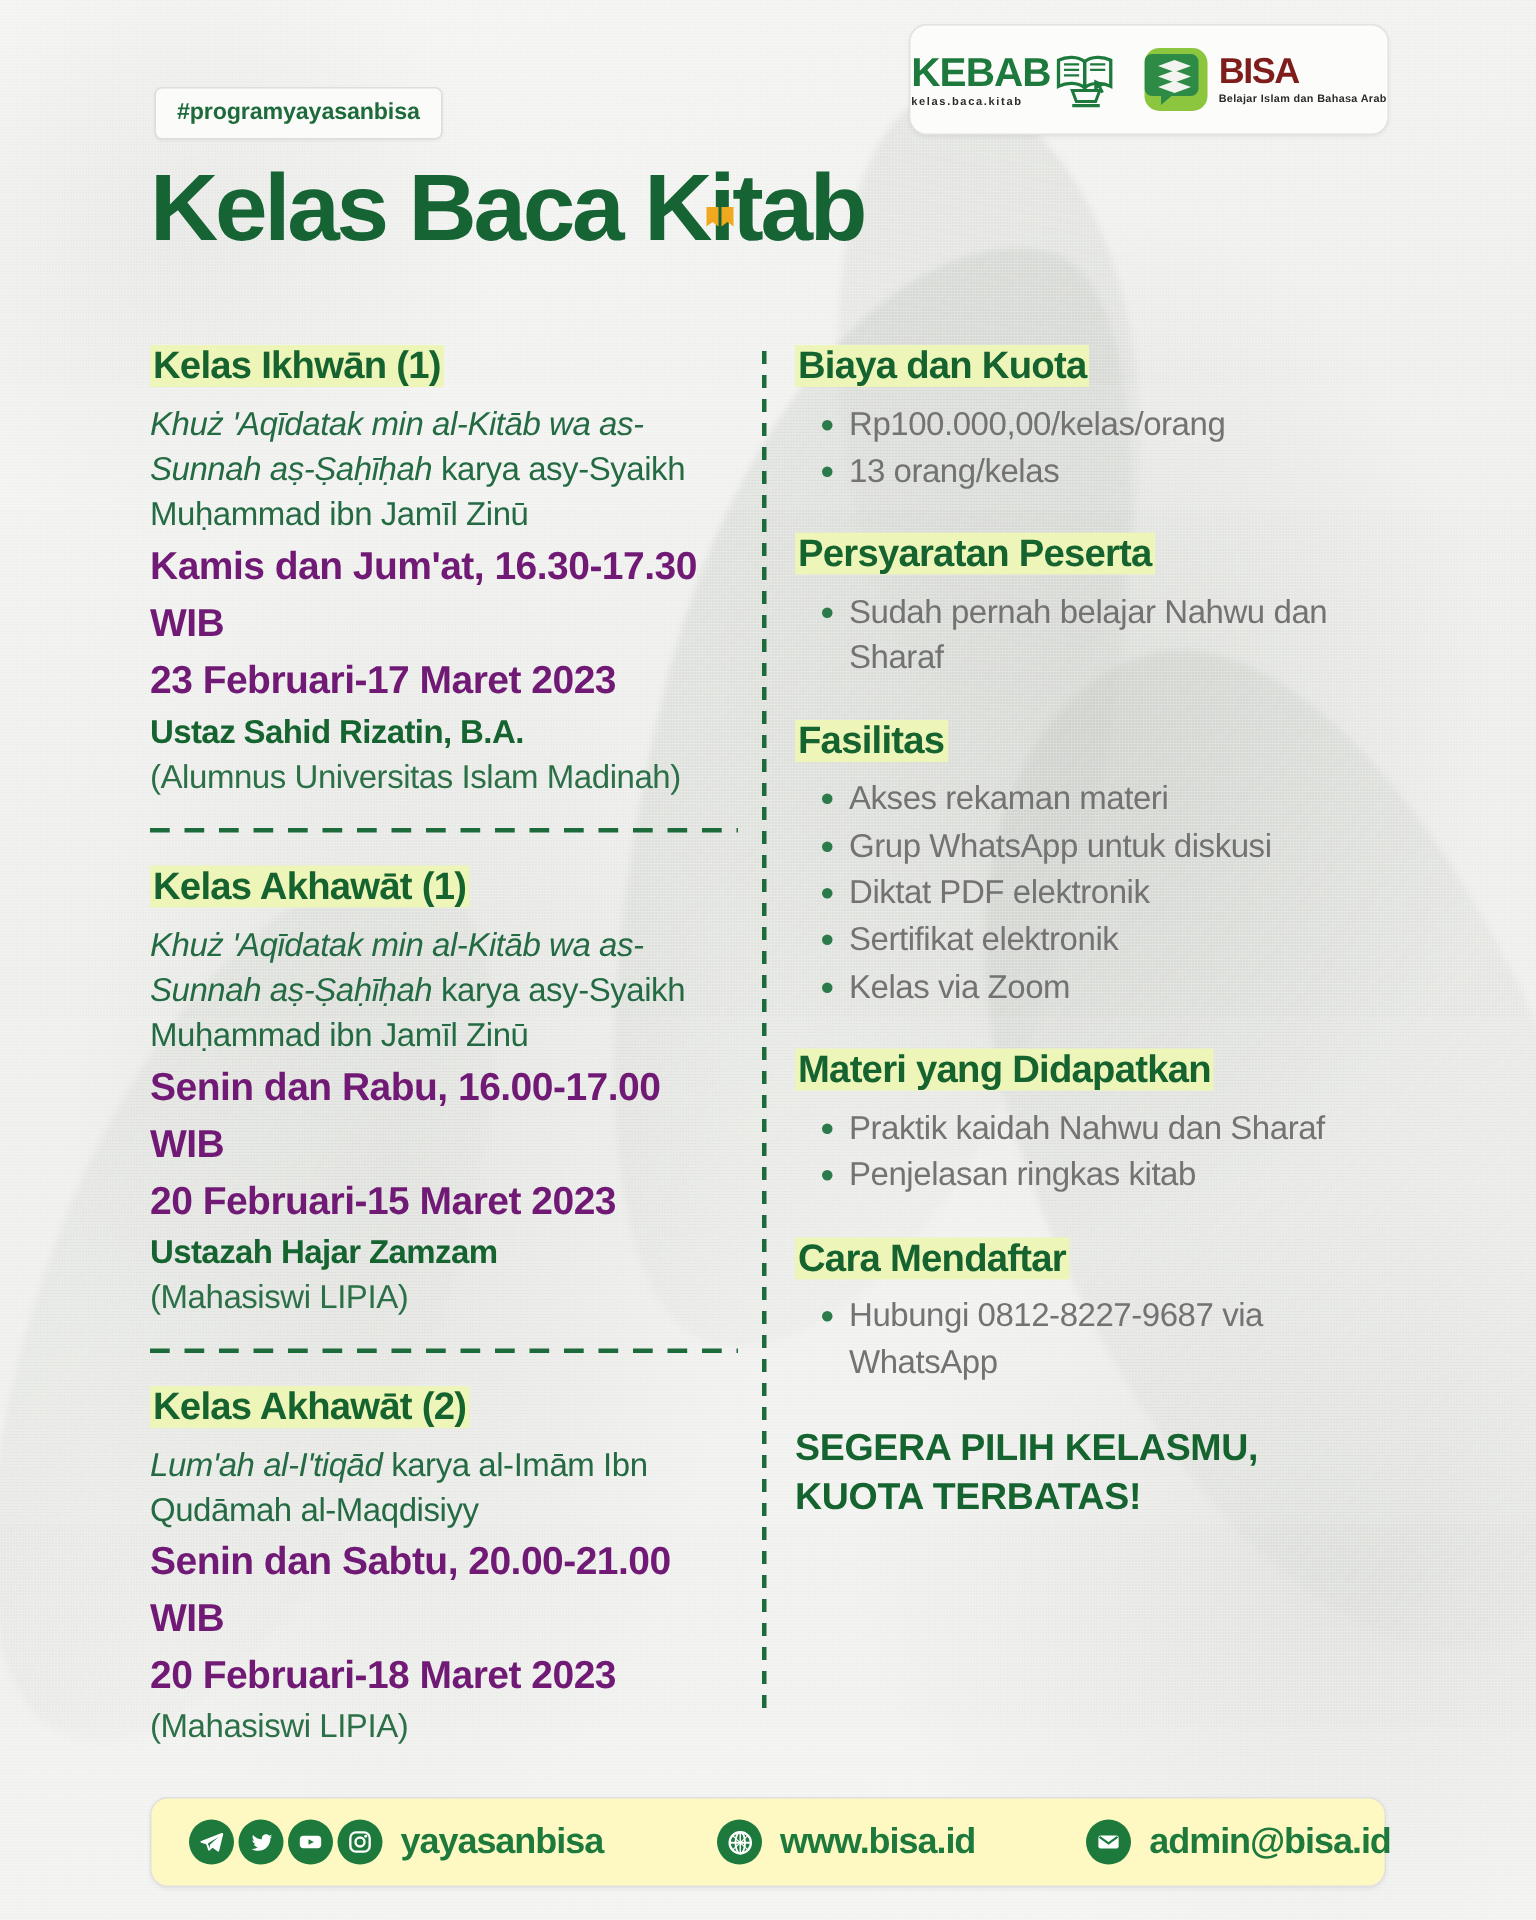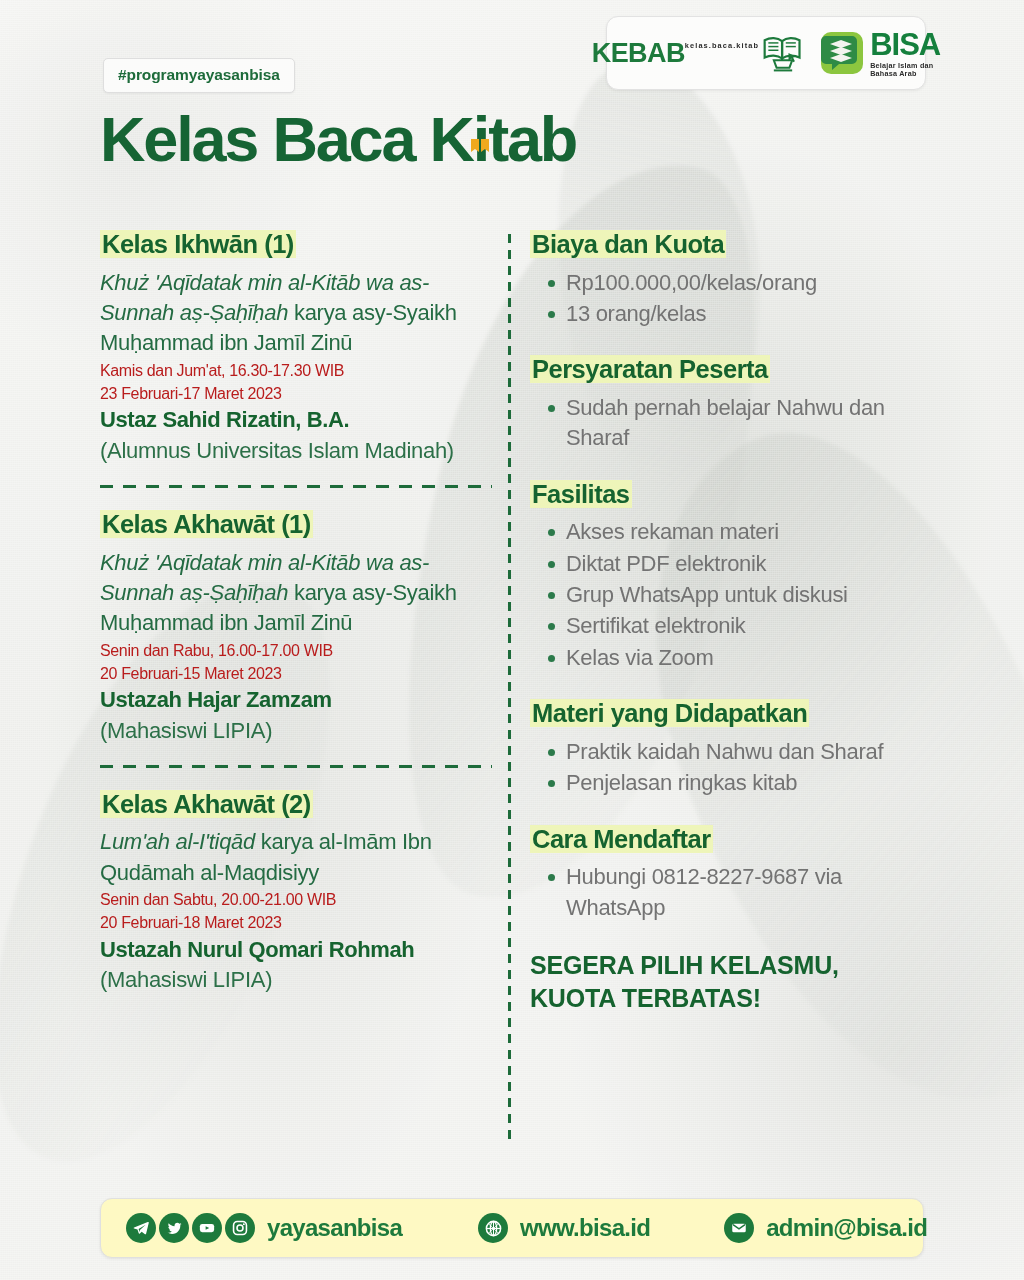--- a/index.html
+++ b/index.html
@@ -104,21 +104,21 @@
     align-items: center;
     justify-content: center;
     gap: 8px;
     box-shadow: 0 1px 3px rgba(0,0,0,0.06);
   }
   .logo-kebab {
     display: flex;
     align-items: center;
     gap: 2px;
   }
-  .kebab-words { display: flex; align-items: flex-start; line-height: 1; }
+  .kebab-words { display: flex; flex-direction: column; align-items: flex-start; line-height: 1; }
   .kebab-main {
     font-size: 27px;
     font-weight: 800;
     color: #1d7a3c;
     letter-spacing: -0.6px;
   }
   .kebab-sub {
     font-size: 7.4px;
     font-weight: 700;
     color: #2b2b2b;
@@ -132,23 +132,23 @@
   .logo-bisa { display: flex; align-items: center; gap: 7px; }
   .bisa-mark {
     width: 42px; height: 42px;
     background: #8cc63f;
     border-radius: 10px;
     display: flex; align-items: center; justify-content: center;
     position: relative;
   }
   .bisa-words { display: flex; flex-direction: column; align-items: flex-start; line-height: 1; }
   .bisa-main {
-    font-size: 31px;
-    font-weight: 800;
-    color: #15803d;
+    font-size: 24px;
+    font-weight: 800;
+    color: #7f1d1d;
     letter-spacing: -1px;
   }
   .bisa-sub {
     font-size: 7.2px;
     font-weight: 700;
     color: #2b2b2b;
     letter-spacing: 0.25px;
     margin-top: 2px;
   }
 
@@ -220,23 +220,23 @@
   }
   .kitab-title { font-style: italic; }
   .strong-line {
     color: #15632f;
     font-size: 22px;
     font-weight: 800;
     line-height: 1.38;
     letter-spacing: -0.4px;
   }
   .sched-line {
-    color: #b91c1c;
-    font-size: 16px;
-    font-weight: 400;
+    color: #701a75;
+    font-size: 26px;
+    font-weight: 700;
     line-height: 1.46;
     letter-spacing: -0.35px;
   }
   .paren-line {
     color: #2c7048;
     font-size: 22px;
     line-height: 1.32;
     letter-spacing: -0.3px;
   }
 
@@ -414,21 +414,20 @@
 
     <div class="divider-dash"></div>
 
     <div class="class-block">
       <div class="heading-row">
         <span class="hl-heading">Kelas Akhawāt (2)</span>
       </div>
       <div class="body-line"><span class="kitab-title">Lum'ah al-I'tiqād</span><span> karya al-Imām Ibn Qudāmah al-Maqdisiyy</span></div>
       <div class="sched-line">Senin dan Sabtu, 20.00-21.00 WIB</div>
       <div class="sched-line">20 Februari-18 Maret 2023</div>
-      <div class="strong-line">Ustazah Nurul Qomari Rohmah</div>
       <div class="paren-line">(Mahasiswi LIPIA)</div>
     </div>
   </div>
 
   <div class="col-right">
 
     <div class="sect">
       <div class="heading-row">
         <span class="hl-heading">Biaya dan Kuota</span>
       </div>
@@ -446,22 +445,22 @@
         <li>Sudah pernah belajar Nahwu dan Sharaf</li>
       </ul>
     </div>
 
     <div class="sect">
       <div class="heading-row">
         <span class="hl-heading">Fasilitas</span>
       </div>
       <ul class="bullets">
         <li>Akses rekaman materi</li>
+        <li>Grup WhatsApp untuk diskusi</li>
         <li>Diktat PDF elektronik</li>
-        <li>Grup WhatsApp untuk diskusi</li>
         <li>Sertifikat elektronik</li>
         <li>Kelas via Zoom</li>
       </ul>
     </div>
 
     <div class="sect">
       <div class="heading-row">
         <span class="hl-heading">Materi yang Didapatkan</span>
       </div>
       <ul class="bullets">

